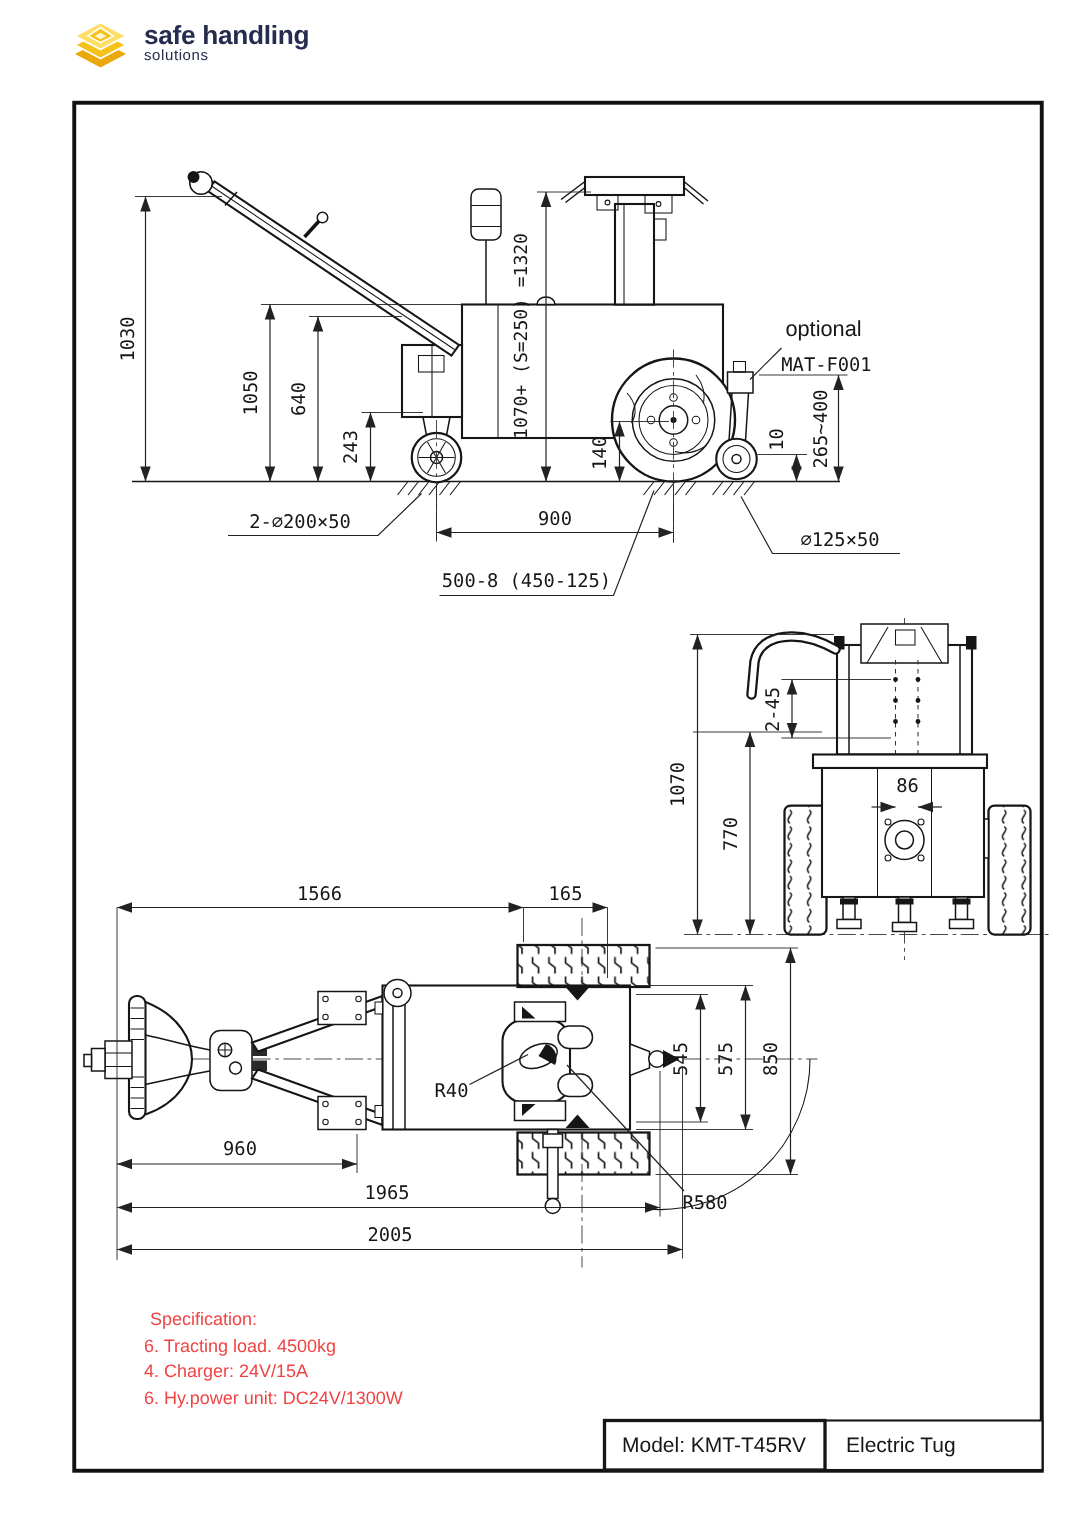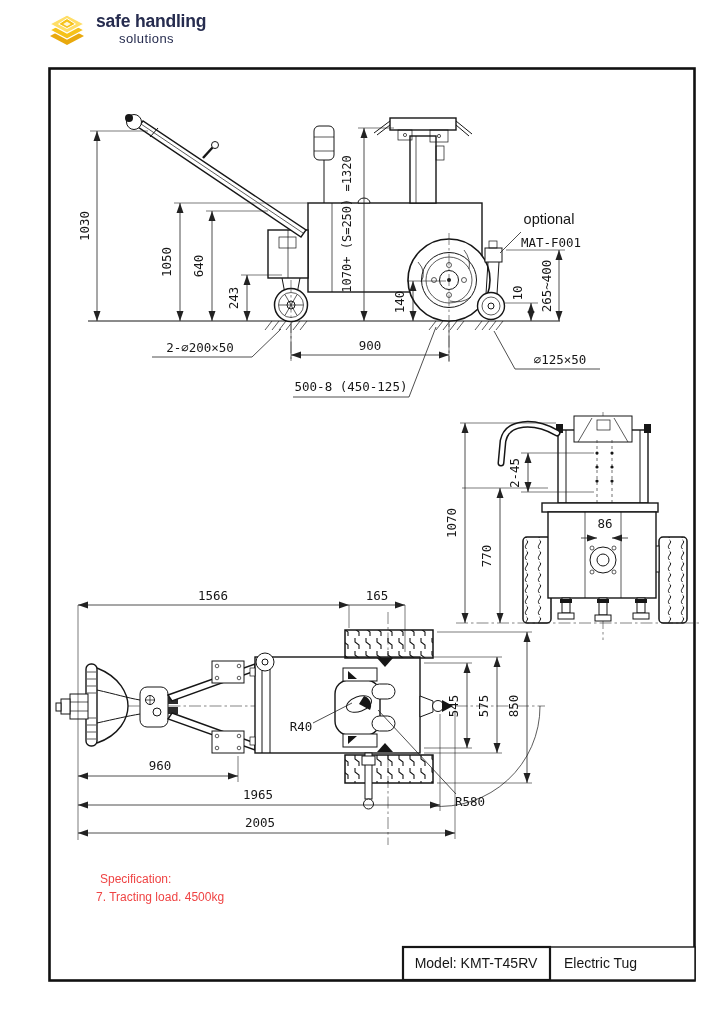--- a/index.html
+++ b/index.html
@@ -2,21 +2,21 @@
 <html><head>
 <meta charset="utf-8">
 <style>
   html,body{margin:0;padding:0;background:#fff;}
   .page{position:relative;width:724px;height:1024px;background:#fff;overflow:hidden;
         font-family:"Liberation Sans","DejaVu Sans",sans-serif;}
   
   .logo{position:absolute;left:44px;top:7px;display:flex;align-items:center;gap:6px;}
   .logo-text{display:flex;flex-direction:column;line-height:1;}
   .logo-brand{font-size:17.5px;font-weight:bold;color:#262c4f;letter-spacing:-0.2px;}
-  .logo-sub{font-size:13px;color:#262c4f;letter-spacing:0.4px;margin-top:1px;margin-left:23px;}
+  .logo-sub{font-size:10px;color:#262c4f;letter-spacing:0.4px;margin-top:1px;}
   
   svg.sheet{position:absolute;left:0;top:0;}
   
   .spec{position:absolute;left:96px;top:871px;color:#ef4444;font-size:12px;line-height:17.5px;}
   .spec .t{padding-left:4px;}
   
   text{fill:#161616;}
   .d{font:12.5px "DejaVu Sans Mono","DejaVu Sans",monospace;text-anchor:middle;}
   .dm{font:12px "DejaVu Sans Mono","DejaVu Sans",monospace;text-anchor:middle;}
   .sans{font:14.5px "Liberation Sans","DejaVu Sans",sans-serif;text-anchor:middle;}
@@ -372,16 +372,18 @@
     <g>
       <rect x="550" y="947" width="145" height="33" fill="#fff" stroke="#161616" stroke-width="1.4"></rect>
       <rect x="403" y="947" width="147" height="33" fill="#fff" stroke="#161616" stroke-width="2.2"></rect>
       <text class="tb" x="476" y="968" text-anchor="middle">Model: KMT-T45RV</text>
       <text class="tb" x="564" y="968">Electric Tug</text>
     </g>
   </svg>
 
   <div class="spec">
     <div class="t">Specification:</div>
-    <div>7. Tracting load. 4500kg</div>
+    <div>6. Tracting load. 4500kg</div>
+    <div>4. Charger: 24V/15A</div>
+    <div>6. Hy.power unit: DC24V/1300W</div>
   </div>
 
 </div>
 
 </body></html>

